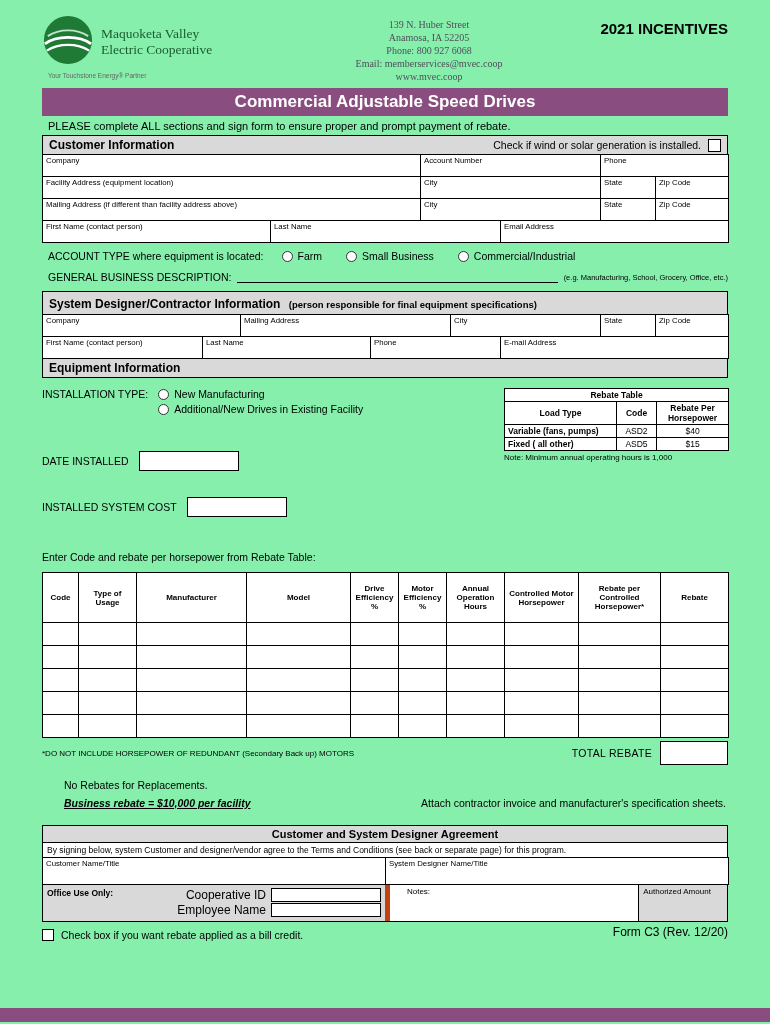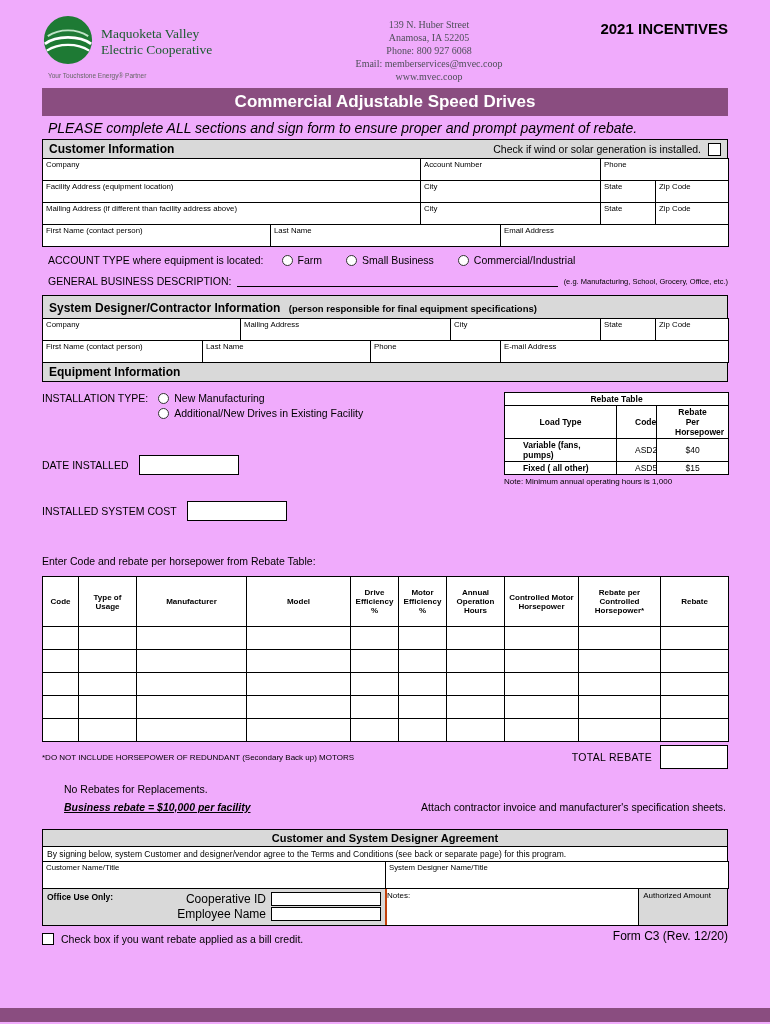--- a/index.html
+++ b/index.html
@@ -3,35 +3,35 @@
 <meta charset="utf-8">
 <style>
   :root{
     --banner-purple:#8a4d80;
     --section-gray:#d9d9d9;
     --logo-green:#1e7a34;
   }
   *{box-sizing:border-box;}
   html,body{margin:0;padding:0;background:#fff;}
   body{font-family:"Liberation Sans",sans-serif;color:#000;}
-  .page{position:relative;width:770px;height:1024px;background:#f0abfc;overflow:hidden;}
+  .page{position:relative;width:770px;height:1024px;background:#86efac;overflow:hidden;}
   .content{position:absolute;left:42px;top:0;width:686px;}
 
   
   .hdr{display:flex;margin-top:14px;}
   .logo-col{width:238px;}
   .logo-row{display:flex;align-items:center;gap:7px;}
   .coop-name{font-family:"Liberation Serif",serif;color:#1c5c30;font-size:13.5px;line-height:1.15;}
   .tagline{font-size:6.5px;color:#666;margin:2px 0 0 6px;}
   .addr{flex:1;text-align:center;font-family:"Liberation Serif",serif;font-size:10px;color:#4e4f59;line-height:1.3;margin-top:4px;}
   .incent{width:150px;text-align:right;font-weight:bold;font-size:15px;margin-top:6px;}
 
   
   .banner{margin-top:5px;background:var(--banner-purple);color:#fff;font-weight:bold;font-size:17px;text-align:center;padding:4px 0;}
-  .instr{font-style:italic;font-size:14px;margin:4px 0 3px 6px;}
+  .instr{font-size:11px;margin:4px 0 3px 6px;}
 
   
   .sec-hdr{border:1px solid #000;background:var(--section-gray);display:flex;justify-content:space-between;align-items:center;padding:2px 6px;min-height:17px;}
   .sec-title{font-weight:bold;font-size:12px;}
   .sec-sub{font-weight:bold;font-size:9.5px;margin-left:4px;}
   .wind{display:flex;align-items:center;gap:7px;font-size:10.5px;}
   .cbx{display:inline-block;width:13px;height:13px;border:1.5px solid #000;background:#fff;}
 
   
   table.grid{width:100%;border-collapse:collapse;table-layout:fixed;margin-top:-1px;}
@@ -48,21 +48,21 @@
 
   
   .equip-body{display:flex;margin-top:10px;}
   .equip-left{flex:1;}
   .inst-row{display:flex;font-size:10.5px;}
   .inst-opts{display:flex;flex-direction:column;gap:3px;margin-left:10px;}
   .lbl-row{display:flex;align-items:center;font-size:10.5px;}
   .inbox{width:100px;height:20px;border:1px solid #000;background:#fff;margin-left:10px;}
   .equip-right{width:224px;}
   table.rtab{width:100%;border-collapse:collapse;table-layout:fixed;}
-  table.rtab td{border:1px solid #000;font-size:8.5px;padding:1px 18px;background:#fff;vertical-align:middle;}
+  table.rtab td{border:1px solid #000;font-size:8.5px;padding:1px 3px;background:#fff;vertical-align:middle;}
   .rt-title{text-align:center;font-weight:bold;font-size:9.5px;}
   .rt-h{text-align:center;font-weight:bold;font-size:9px;}
   .rt-load{font-weight:bold;}
   .rt-c{text-align:center;}
   .rt-note{font-size:8px;margin-top:2px;}
 
   .enter-line{font-size:10.5px;margin-top:34px;}
 
   
   table.dtab{width:100%;border-collapse:collapse;table-layout:fixed;margin-top:9px;}
@@ -83,21 +83,21 @@
   .agree{margin-top:16px;}
   .agree-hdr{border:1px solid #000;background:var(--section-gray);text-align:center;font-weight:bold;font-size:11px;padding:2px 0;}
   .terms{border:1px solid #000;border-top:none;font-size:8.5px;padding:2px 4px;background:#fff;}
   table.atab td{height:27px;}
   .office-row{display:flex;border:1px solid #000;margin-top:-1px;background:var(--section-gray);}
   .office-left{width:343px;padding:2px 4px 3px 4px;position:relative;}
   .office-lbl{position:absolute;left:4px;top:3px;font-weight:bold;font-size:8.5px;}
   .oid-row{display:flex;justify-content:flex-end;align-items:center;gap:5px;margin:1px 0;}
   .oid-lbl{font-size:12px;}
   .oid-box{width:110px;height:14px;border:1px solid #000;background:#fff;}
-  .office-notes{width:255px;background:#fff;border-left:2px solid #c2410c;border-right:1px solid #000;padding:2px 0;font-size:8px;}
+  .office-notes{width:255px;background:#fff;border-left:5px solid #c2410c;border-right:1px solid #000;padding:2px 17px;font-size:8px;}
   .office-auth{width:88px;padding:2px 4px;font-size:8px;}
 
   .bill-row{display:flex;justify-content:space-between;align-items:flex-start;margin-top:7px;}
   .bill-left{display:flex;align-items:center;gap:7px;font-size:10.5px;}
   .bill-cbx{width:12px;height:12px;border:1.3px solid #000;background:#fff;}
   .form-num{font-size:12px;margin-top:-4px;}
 
   .bottom-band{position:absolute;left:0;right:0;bottom:2px;height:14px;background:var(--banner-purple);}
 </style>
 </head>

